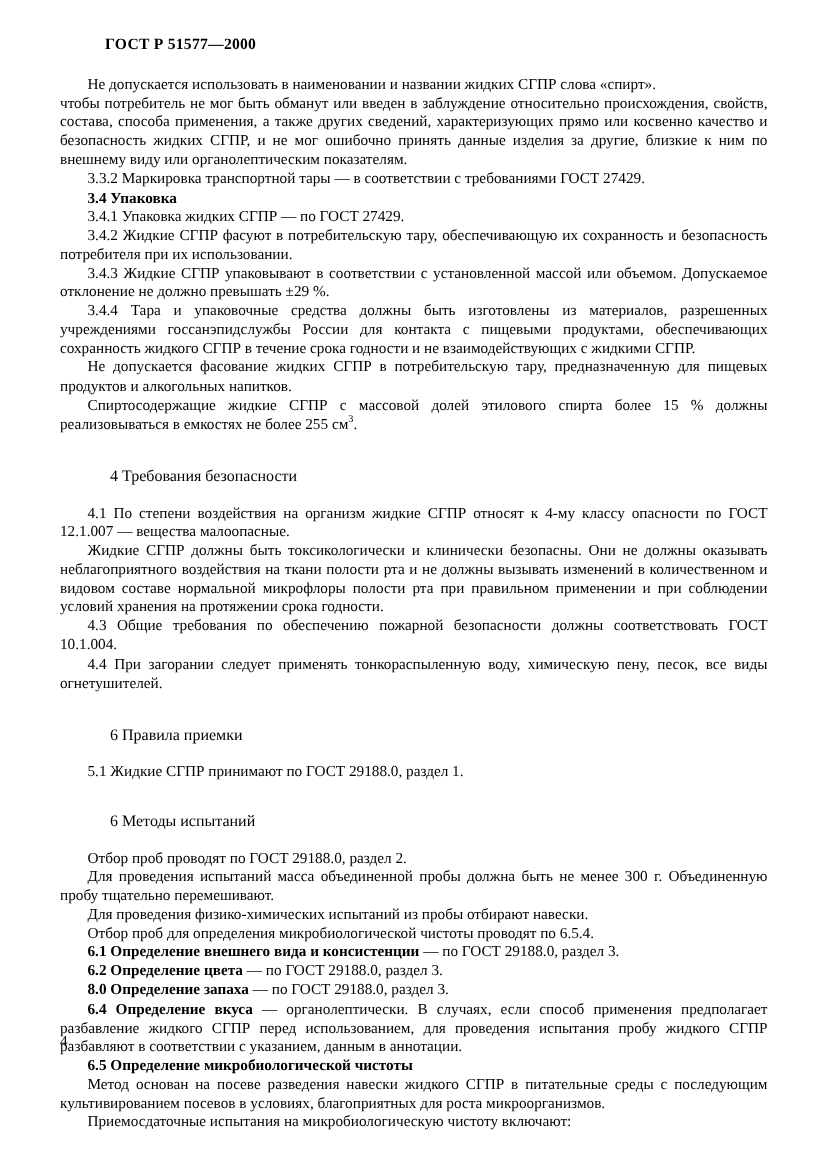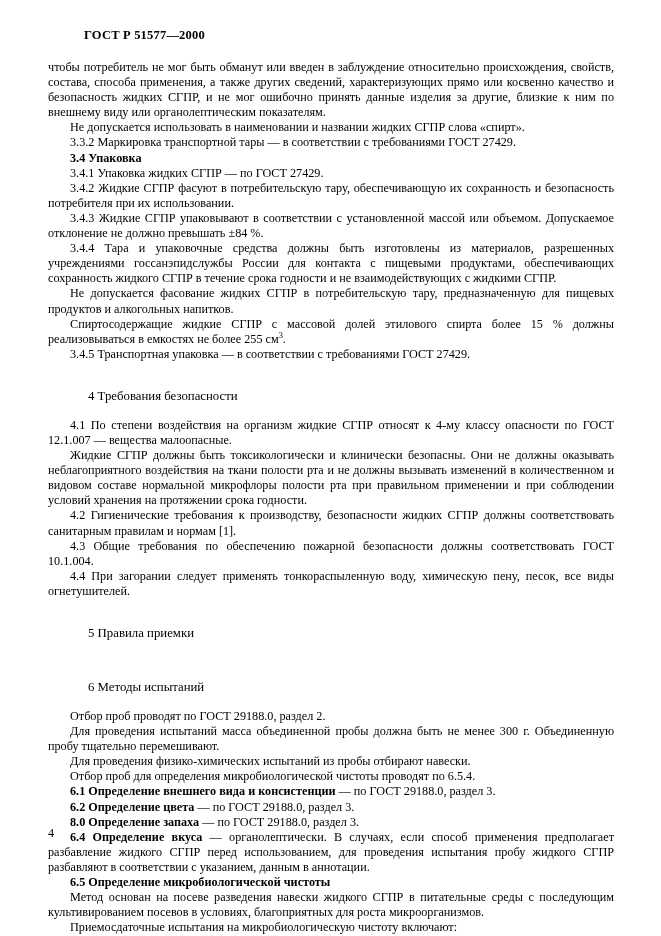--- a/index.html
+++ b/index.html
@@ -89,42 +89,41 @@
   }
 </style>
 </head>
 <body>
 
 <div class="page">
 
   <div class="running-head">ГОСТ Р 51577—2000</div>
 
   <div class="text-column" id="text-column">
+      <p class="para">Не допускается использовать в наименовании и названии жидких СГПР слова «спирт».</p>
       <p class="para noindent">чтобы потребитель не мог быть обманут или введен в заблуждение относительно происхождения, свойств, состава, способа применения, а также других сведений, характеризующих прямо или косвенно качество и безопасность жидких СГПР, и не мог ошибочно принять данные изделия за другие, близкие к ним по внешнему виду или органолептическим показателям.</p>
-      <p class="para">Не допускается использовать в наименовании и названии жидких СГПР слова «спирт».</p>
       <p class="para">3.3.2  Маркировка транспортной тары — в соответствии с требованиями ГОСТ 27429.</p>
       <p class="para"><span class="runin-bold">3.4  Упаковка</span><span></span></p>
       <p class="para">3.4.1  Упаковка жидких СГПР — по ГОСТ 27429.</p>
       <p class="para">3.4.2  Жидкие СГПР фасуют в потребительскую тару, обеспечивающую их сохранность и безопасность потребителя при их использовании.</p>
-      <p class="para">3.4.3  Жидкие СГПР упаковывают в соответствии с установленной массой или объемом. Допускаемое отклонение не должно превышать ±84 %.</p>
+      <p class="para">3.4.3  Жидкие СГПР упаковывают в соответствии с установленной массой или объемом. Допускаемое отклонение не должно превышать ±29 %.</p>
       <p class="para">3.4.4  Тара и упаковочные средства должны быть изготовлены из материалов, разрешенных учреждениями госсанэпидслужбы России для контакта с пищевыми продуктами, обеспечивающих сохранность жидкого СГПР в течение срока годности и не взаимодействующих с жидкими СГПР.</p>
       <p class="para">Не допускается фасование жидких СГПР в потребительскую тару, предназначенную для пищевых продуктов и алкогольных напитков.</p>
       <p class="para"><span>Спиртосодержащие жидкие СГПР с массовой долей этилового спирта более 15 % должны реализовываться в емкостях не более 255 см</span><sup>3</sup><span>.</span></p>
-      <p class="para">3.4.5  Транспортная упаковка — в соответствии с требованиями ГОСТ 27429.</p>
       <div style="height: 26px;"></div>
       <h2 class="section-heading">4  Требования безопасности</h2>
       <div style="height: 14px;"></div>
       <p class="para">4.1  По степени воздействия на организм жидкие СГПР относят к 4-му классу опасности по ГОСТ 12.1.007 — вещества малоопасные.</p>
       <p class="para">Жидкие СГПР должны быть токсикологически и клинически безопасны. Они не должны оказывать неблагоприятного воздействия на ткани полости рта и не должны вызывать изменений в количественном и видовом составе нормальной микрофлоры полости рта при правильном приме­нении и при соблюдении условий хранения на протяжении срока годности.</p>
-      <p class="para">4.2  Гигиенические требования к производству, безопасности жидких СГПР должны соответ­ствовать санитарным правилам и нормам [1].</p>
       <p class="para">4.3  Общие требования по обеспечению пожарной безопасности должны соответствовать ГОСТ 10.1.004.</p>
       <p class="para">4.4  При загорании следует применять тонкораспыленную воду, химическую пену, песок, все виды огнетушителей.</p>
       <div style="height: 26px;"></div>
-      <h2 class="section-heading">5  Правила приемки</h2>
+      <h2 class="section-heading">6  Правила приемки</h2>
       <div style="height: 14px;"></div>
+      <p class="para">5.1  Жидкие СГПР принимают по ГОСТ 29188.0, раздел 1.</p>
       <div style="height: 24px;"></div>
       <h2 class="section-heading">6  Методы испытаний</h2>
       <div style="height: 14px;"></div>
       <p class="para">Отбор проб проводят по ГОСТ 29188.0, раздел 2.</p>
       <p class="para">Для проведения испытаний масса объединенной пробы должна быть не менее 300 г. Объеди­ненную пробу тщательно перемешивают.</p>
       <p class="para">Для проведения физико-химических испытаний из пробы отбирают навески.</p>
       <p class="para">Отбор проб для определения микробиологической чистоты проводят по 6.5.4.</p>
       <p class="para"><span class="runin-bold">6.1  Определение внешнего вида и консистенции</span><span> — по ГОСТ 29188.0, раздел 3.</span></p>
       <p class="para"><span class="runin-bold">6.2  Определение цвета</span><span> — по ГОСТ 29188.0, раздел 3.</span></p>
       <p class="para"><span class="runin-bold">8.0  Определение запаха</span><span> — по ГОСТ 29188.0, раздел 3.</span></p>

